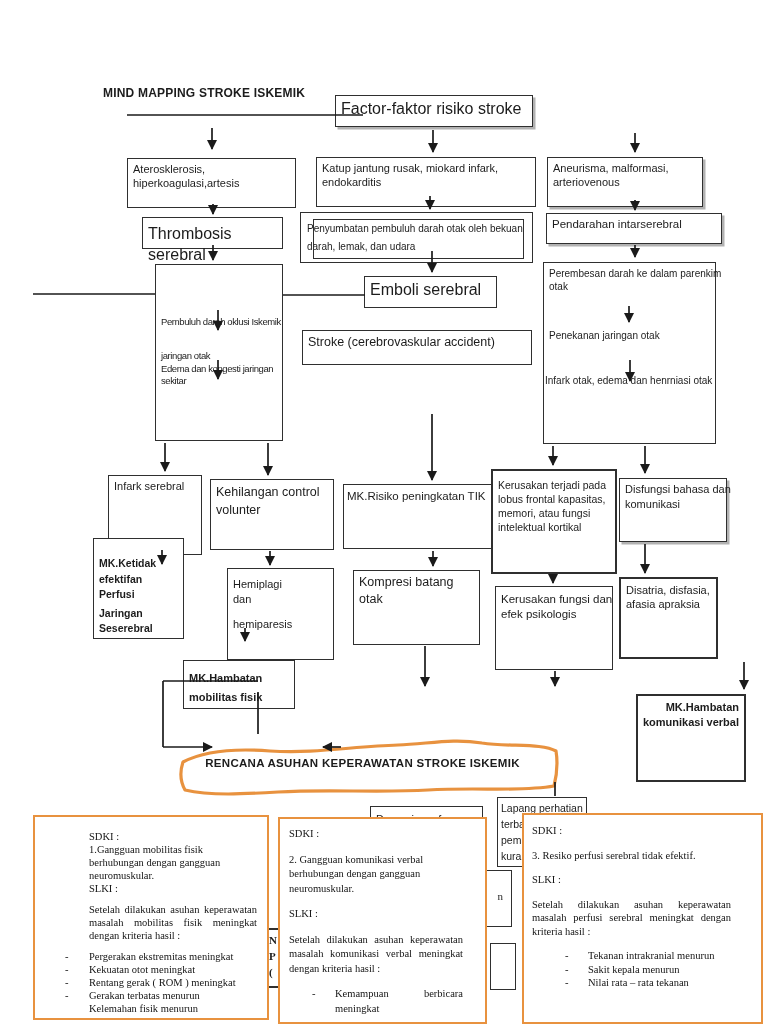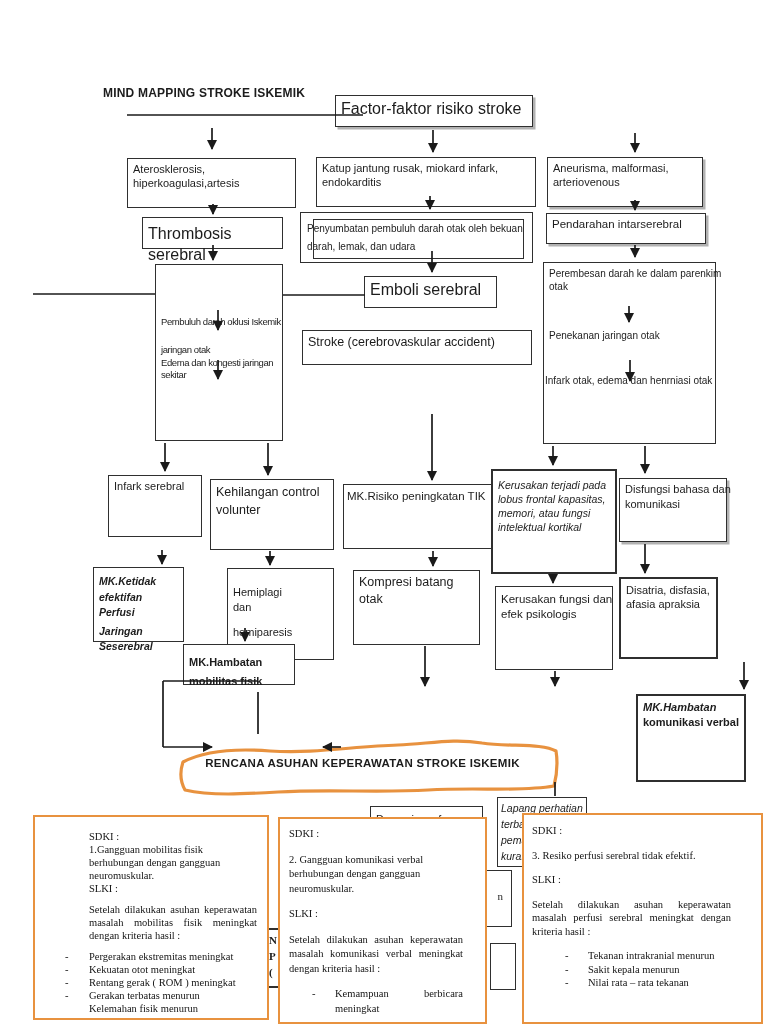--- a/index.html
+++ b/index.html
@@ -5,34 +5,34 @@
   html,body{margin:0;padding:0;background:#ffffff;}
   #canvas{position:relative;width:768px;height:1024px;background:#fff;overflow:hidden;
           font-family:"Liberation Sans",sans-serif;color:#1c1c1c;}
   .bx{position:absolute;background:#fff;border:1.6px solid #2f2f2f;box-sizing:border-box;
       font-size:11px;line-height:1.3;padding:3px 5px;z-index:2;}
   .bd2{border-width:2.2px;}
   .sh{box-shadow:2.5px 2.5px 0 rgba(115,115,115,.55);}
   .c{}
   .b{font-weight:bold;}
   .fs10{font-size:10px;}
-  .fs105{font-size:10.5px;font-style:italic;}
+  .fs105{font-size:10.5px;}
   .fs115{font-size:11.5px;}
   .fs12{font-size:16px;}
   .fs125{font-size:12.5px;}
   .fs13{font-size:13px;}
   .nw{white-space:nowrap;}
   .title{position:absolute;left:103px;top:86px;font-weight:bold;font-size:12px;letter-spacing:.2px;z-index:2;}
   .inner{position:absolute;left:12px;top:6px;right:8px;bottom:3px;border:1.4px solid #2f2f2f;pointer-events:none;}
   svg.overlay{position:absolute;left:0;top:0;z-index:3;pointer-events:none;}
   svg.bannersvg{position:absolute;left:170px;top:733px;z-index:1;}
   .bannertext{position:absolute;left:185px;top:757px;width:355px;text-align:center;font-weight:bold;
               font-size:11.5px;letter-spacing:.3px;z-index:1;}
   .frag{z-index:2;}
-  .row1{display:flex;justify-content:flex-start;font-style:italic;}
+  .row1{display:flex;justify-content:flex-end;}
   
   .plan{position:absolute;background:#fff;border:2.2px solid #E8923F;box-sizing:border-box;z-index:4;
         font-family:"Liberation Serif",serif;color:#141414;}
   .plan p{margin:0;}
   .g11{height:11px;} .g8{height:8px;}
   .just{text-align:justify;}
   .bullet{display:flex;}
   .bullet .d{flex:0 0 23px;}
   
   .p1{font-size:10.5px;line-height:13px;padding:13px 10px 4px 54px;}
@@ -73,91 +73,91 @@
   </div>
 
   <div class="bx fs12 c" style="left:142px;top:217px;width:141px;height:32px;padding-top:6px">
     <span>Thrombosis serebral</span>
   </div>
   <div class="bx fs10" style="left:300px;top:212px;width:233px;height:51px;padding:7px 4px 3px 6px">
     <i class="inner"></i>
     <div class="nw" style="line-height:1.8">Penyumbatan pembuluh darah otak oleh bekuan</div>
     <div class="nw" style="line-height:1.8">darah, lemak, dan udara</div>
   </div>
-  <div class="bx fs115 sh" style="left:546px;top:213px;width:160px;height:31px">
+  <div class="bx fs115 sh" style="left:546px;top:213px;width:176px;height:31px">
     <span>Pendarahan intarserebral</span>
   </div>
 
   <div class="bx fs10 c" style="left:543px;top:262px;width:173px;height:182px;padding-top:4px">
     <div class="nw">Perembesan darah ke dalam parenkim</div>
     <div>otak</div>
     <div class="nw" style="margin-top:36px">Penekanan jaringan otak</div>
     <div class="nw" style="margin-top:32px;margin-left:-4px">Infark otak, edema dan henrniasi otak</div>
   </div>
 
   <div class="bx c" style="left:155px;top:264px;width:128px;height:177px;font-size:9.5px;letter-spacing:-0.4px">
     <div class="nw" style="margin-top:48px">Pembuluh darah oklusi Iskemik</div>
-    <div style="margin-top:16px">jaringan otak</div>
+    <div style="margin-top:22px">jaringan otak</div>
     <div class="nw">Edema dan kongesti jaringan</div>
     <div>sekitar</div>
   </div>
 
   <div class="bx fs12" style="left:364px;top:276px;width:133px;height:32px">
     <span>Emboli serebral</span>
   </div>
   <div class="bx fs125" style="left:302px;top:330px;width:230px;height:35px">
     <span>Stroke (cerebrovaskular accident)</span>
   </div>
 
-  <div class="bx" style="left:108px;top:475px;width:94px;height:62px">
+  <div class="bx" style="left:108px;top:475px;width:94px;height:80px">
     <span>Infark serebral</span>
   </div>
   <div class="bx fs125" style="left:210px;top:479px;width:124px;height:71px;line-height:1.45">
     <div>Kehilangan control</div>
     <div>volunter</div>
   </div>
   <div class="bx fs115" style="left:343px;top:484px;width:163px;height:65px;padding:4px 3px">
     <span class="nw">MK.Risiko peningkatan TIK</span>
   </div>
   <div class="bx bd2 c fs105" style="left:491px;top:469px;width:126px;height:105px;padding-top:7px;line-height:14px">
     <div class="nw">Kerusakan terjadi pada</div>
     <div class="nw">lobus frontal kapasitas,</div>
     <div class="nw">memori, atau fungsi</div>
     <div class="nw">intelektual kortikal</div>
   </div>
   <div class="bx sh" style="left:619px;top:478px;width:108px;height:64px;line-height:1.4">
     <div class="nw">Disfungsi bahasa dan</div>
     <div class="nw">komunikasi</div>
   </div>
 
-  <div class="bx b c fs105" style="left:93px;top:567px;width:91px;height:75px;padding-top:6px;line-height:15.5px">
+  <div class="bx b c fs105" style="left:93px;top:538px;width:91px;height:101px;padding-top:17px;line-height:15.5px">
     <div>MK.Ketidak</div>
     <div>efektifan</div>
     <div>Perfusi</div>
     <div style="margin-top:3px">Jaringan</div>
     <div>Seserebral</div>
   </div>
-  <div class="bx c" style="left:227px;top:568px;width:107px;height:92px;padding-top:16px;line-height:15px">
+  <div class="bx c" style="left:227px;top:568px;width:107px;height:92px;padding-top:8px;line-height:15px">
     <div>Hemiplagi</div>
     <div>dan</div>
     <div style="margin-top:10px">hemiparesis</div>
   </div>
   <div class="bx fs125" style="left:353px;top:570px;width:127px;height:75px;line-height:1.35">
     <div>Kompresi batang</div>
     <div>otak</div>
   </div>
   <div class="bx c fs115" style="left:495px;top:586px;width:118px;height:84px;padding-top:5px;line-height:14.5px">
     <div class="nw">Kerusakan fungsi dan</div>
     <div>efek psikologis</div>
   </div>
   <div class="bx bd2 c" style="left:619px;top:577px;width:99px;height:82px;padding-top:4px;line-height:14px">
     <div class="nw">Disatria, disfasia,</div>
     <div>afasia apraksia</div>
   </div>
-  <div class="bx b c" style="left:183px;top:644px;width:112px;height:41px;padding-top:8px;line-height:19px">
+  <div class="bx b c" style="left:183px;top:660px;width:112px;height:49px;padding-top:8px;line-height:19px">
     <div>MK.Hambatan</div>
     <div>mobilitas fisik</div>
   </div>
   <div class="bx b bd2" style="left:636px;top:694px;width:110px;height:88px;padding-top:4px;line-height:15px">
     <div class="row1">
       <span>MK.</span>
       <span>Hambatan</span>
     </div>
     <div class="nw">komunikasi verbal</div>
   </div>

